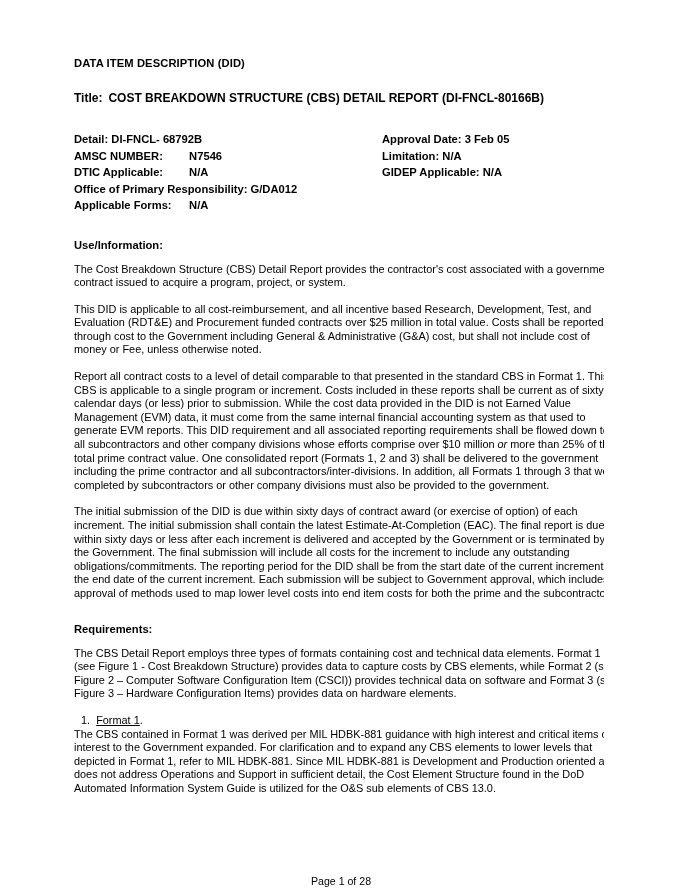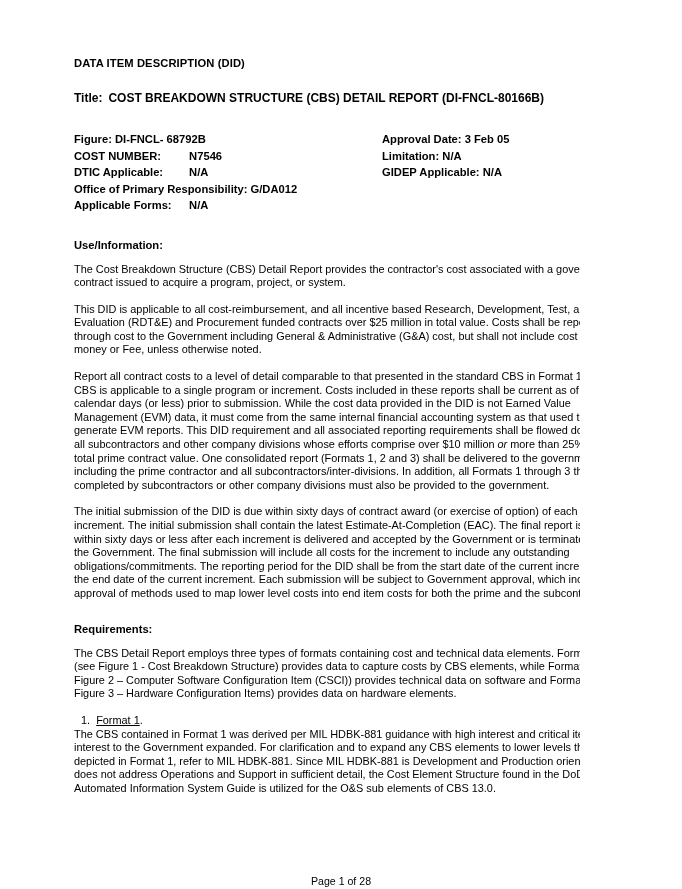--- a/index.html
+++ b/index.html
@@ -15,20 +15,21 @@
     color: #000000;
     -webkit-font-smoothing: antialiased;
   }
   .page {
     position: absolute;
     left: 0; top: 0;
     width: 580px;
     height: 889px;
     background: #ffffff;
     overflow: hidden;
+    padding-left: 24px;
   }
   .content {
     position: absolute;
     left: 74px;
     top: 56px;
     width: 546px;
   }
   .doc-title {
     font-size: 11.2px;
     font-weight: bold;
@@ -117,32 +118,32 @@
     <div class="doc-title">DATA ITEM DESCRIPTION (DID)</div>
 
     <div class="title-line">
       <span class="title-label">Title:</span><span>COST BREAKDOWN STRUCTURE (CBS) DETAIL REPORT (DI-FNCL-80166B)</span>
     </div>
 
     <div class="meta-block">
 
       <div class="meta-row">
         <span class="meta-left">
-          <span class="lbl">Figure:</span>
+          <span class="lbl">Detail:</span>
           <span class="val">DI-FNCL- 68792B</span>
         </span>
         <span class="meta-right">
           <span class="lbl">Approval Date:</span>
           <span class="val">3 Feb 05</span>
         </span>
       </div>
 
       <div class="meta-row">
         <span class="meta-left">
-          <span class="lbl-pad">COST NUMBER:</span>
+          <span class="lbl-pad">AMSC NUMBER:</span>
           <span class="val">N7546</span>
         </span>
         <span class="meta-right">
           <span class="lbl">Limitation:</span>
           <span class="val">N/A</span>
         </span>
       </div>
 
       <div class="meta-row">
         <span class="meta-left">

